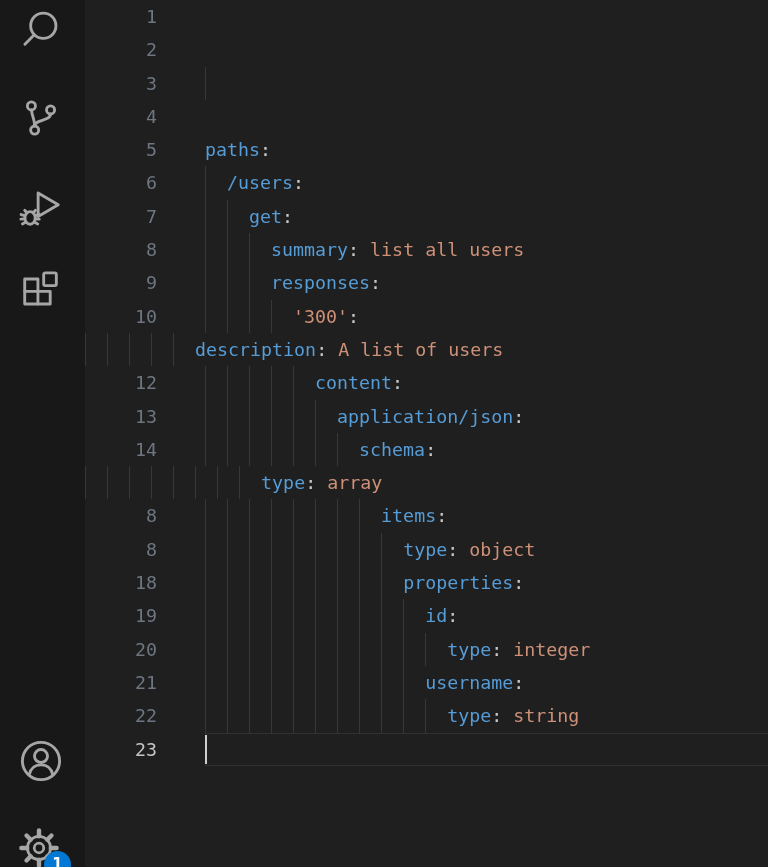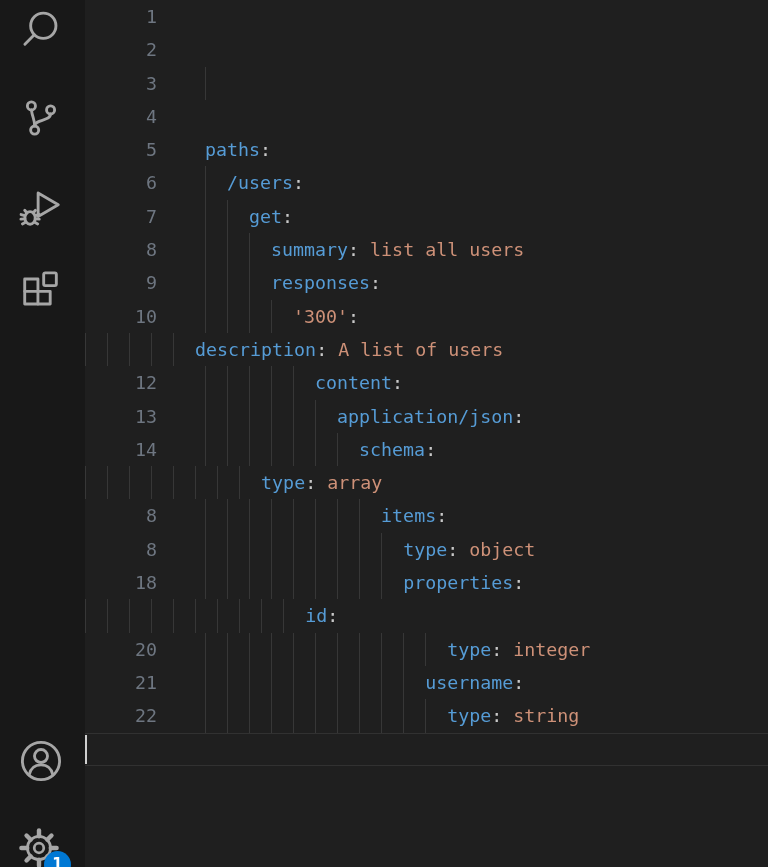--- a/index.html
+++ b/index.html
@@ -175,31 +175,33 @@
       </div>
       <div class="line">
         <div class="gutter">8</div>
         <div class="content"><span class="guide" style="left: 0ch;"></span><span class="guide" style="left: 2ch;"></span><span class="guide" style="left: 4ch;"></span><span class="guide" style="left: 6ch;"></span><span class="guide" style="left: 8ch;"></span><span class="guide" style="left: 10ch;"></span><span class="guide" style="left: 12ch;"></span><span class="guide" style="left: 14ch;"></span><span class="guide" style="left: 16ch;"></span><span>                  <span class="tok-key">type</span><span class="tok-punc">: </span><span class="tok-str">object</span></span></div>
       </div>
       <div class="line">
         <div class="gutter">18</div>
         <div class="content"><span class="guide" style="left: 0ch;"></span><span class="guide" style="left: 2ch;"></span><span class="guide" style="left: 4ch;"></span><span class="guide" style="left: 6ch;"></span><span class="guide" style="left: 8ch;"></span><span class="guide" style="left: 10ch;"></span><span class="guide" style="left: 12ch;"></span><span class="guide" style="left: 14ch;"></span><span class="guide" style="left: 16ch;"></span><span>                  <span class="tok-key">properties</span><span class="tok-punc">:</span></span></div>
       </div>
       <div class="line">
+        <div class="gutter">19</div>
         <div class="content"><span class="guide" style="left: 0ch;"></span><span class="guide" style="left: 2ch;"></span><span class="guide" style="left: 4ch;"></span><span class="guide" style="left: 6ch;"></span><span class="guide" style="left: 8ch;"></span><span class="guide" style="left: 10ch;"></span><span class="guide" style="left: 12ch;"></span><span class="guide" style="left: 14ch;"></span><span class="guide" style="left: 16ch;"></span><span class="guide" style="left: 18ch;"></span><span>                    <span class="tok-key">id</span><span class="tok-punc">:</span></span></div>
       </div>
       <div class="line">
         <div class="gutter">20</div>
         <div class="content"><span class="guide" style="left: 0ch;"></span><span class="guide" style="left: 2ch;"></span><span class="guide" style="left: 4ch;"></span><span class="guide" style="left: 6ch;"></span><span class="guide" style="left: 8ch;"></span><span class="guide" style="left: 10ch;"></span><span class="guide" style="left: 12ch;"></span><span class="guide" style="left: 14ch;"></span><span class="guide" style="left: 16ch;"></span><span class="guide" style="left: 18ch;"></span><span class="guide" style="left: 20ch;"></span><span>                      <span class="tok-key">type</span><span class="tok-punc">: </span><span class="tok-str">integer</span></span></div>
       </div>
       <div class="line">
         <div class="gutter">21</div>
         <div class="content"><span class="guide" style="left: 0ch;"></span><span class="guide" style="left: 2ch;"></span><span class="guide" style="left: 4ch;"></span><span class="guide" style="left: 6ch;"></span><span class="guide" style="left: 8ch;"></span><span class="guide" style="left: 10ch;"></span><span class="guide" style="left: 12ch;"></span><span class="guide" style="left: 14ch;"></span><span class="guide" style="left: 16ch;"></span><span class="guide" style="left: 18ch;"></span><span>                    <span class="tok-key">username</span><span class="tok-punc">:</span></span></div>
       </div>
       <div class="line">
         <div class="gutter">22</div>
         <div class="content"><span class="guide" style="left: 0ch;"></span><span class="guide" style="left: 2ch;"></span><span class="guide" style="left: 4ch;"></span><span class="guide" style="left: 6ch;"></span><span class="guide" style="left: 8ch;"></span><span class="guide" style="left: 10ch;"></span><span class="guide" style="left: 12ch;"></span><span class="guide" style="left: 14ch;"></span><span class="guide" style="left: 16ch;"></span><span class="guide" style="left: 18ch;"></span><span class="guide" style="left: 20ch;"></span><span>                      <span class="tok-key">type</span><span class="tok-punc">: </span><span class="tok-str">string</span></span></div>
       </div>
       <div class="line active">
+        <div class="gutter">23</div>
         <div class="content"><span></span><span class="cursor" style="left: 0ch;"></span></div>
       </div>
     </div>
 </div>
 
 </body></html>

